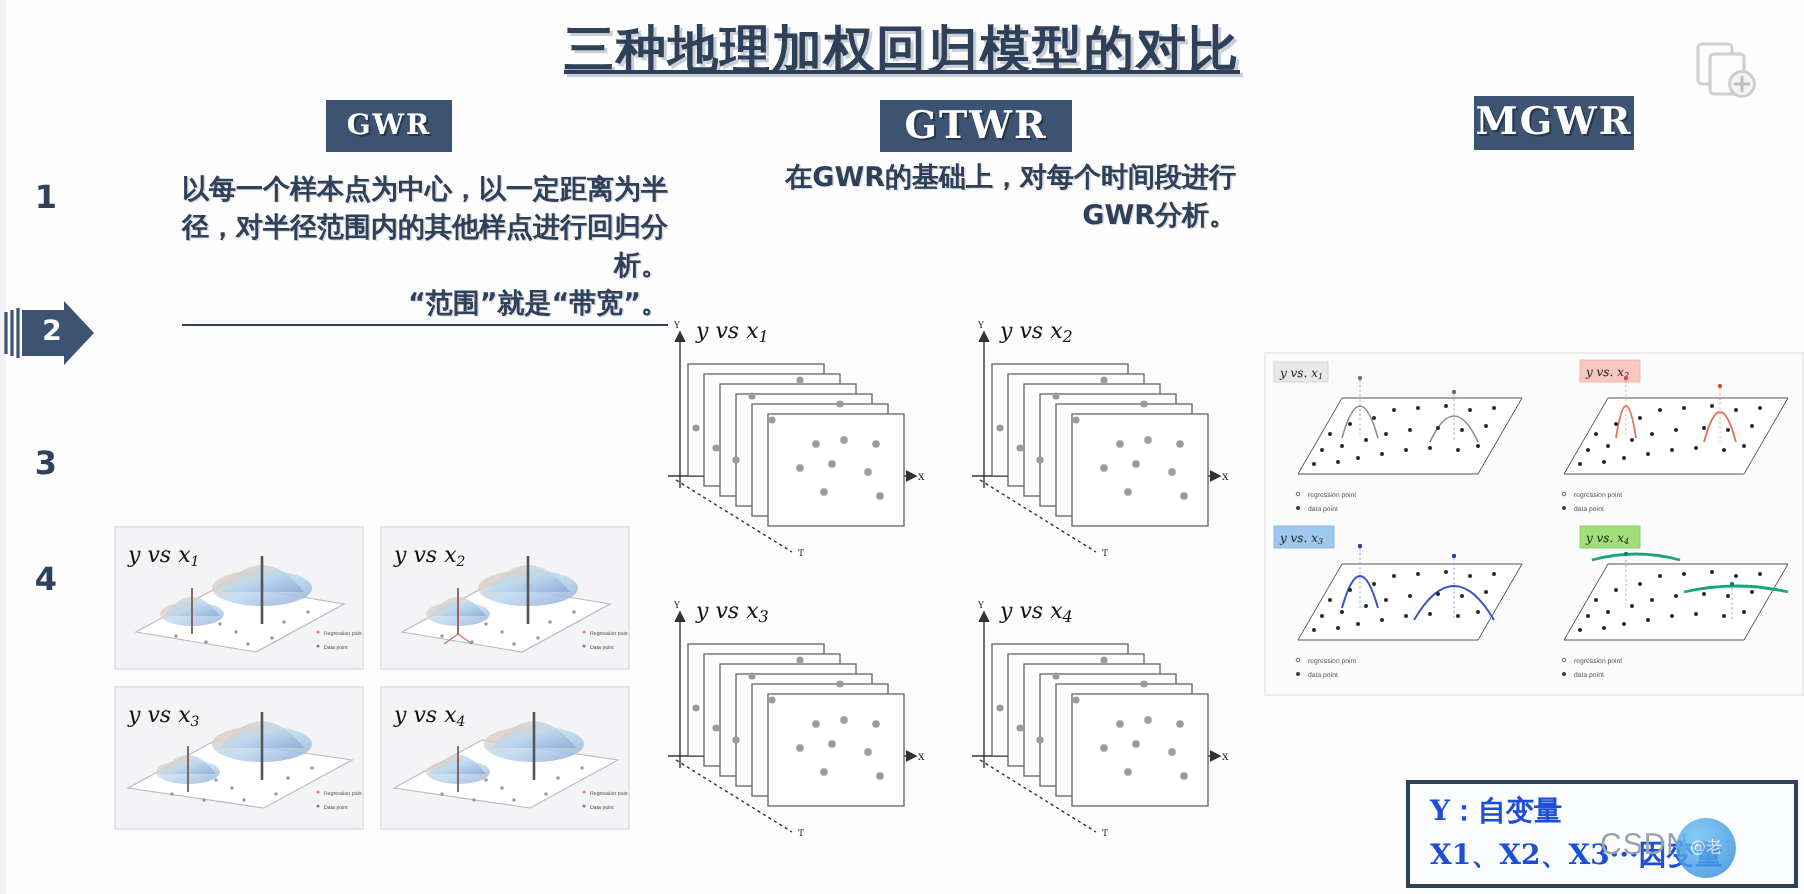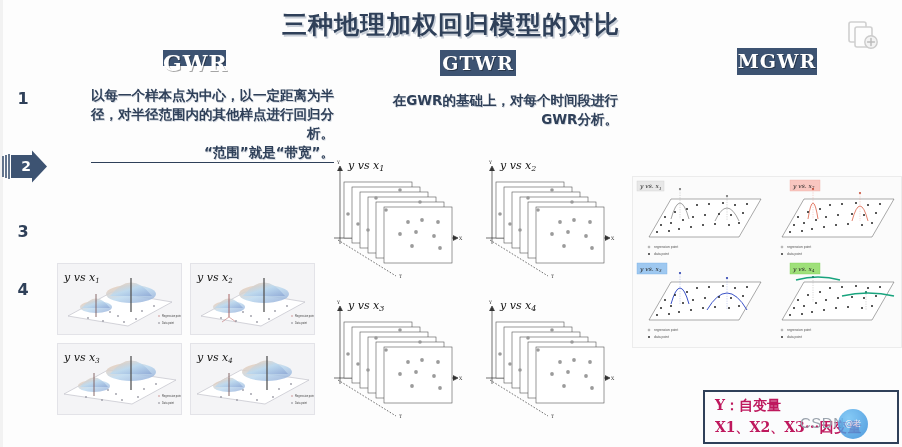--- a/index.html
+++ b/index.html
@@ -11,35 +11,36 @@
   }
   .slide{position:absolute;inset:0;background:#fdfdfd;}
   .left-rule{position:absolute;left:0;top:0;width:3px;height:447px;background:#f2f2f2;}
 
   
   .title{
     position:absolute;left:0;top:8px;width:902px;text-align:center;
     font-family:"DejaVu Sans","Liberation Sans",sans-serif;
     font-size:25px;font-weight:bold;color:#2f4059;letter-spacing:1px;
     text-shadow:1.5px 1.5px 0 #c9cfd8;
+    text-decoration:underline;
   }
 
   
   .copy-icon{position:absolute;right:22px;top:18px;width:34px;height:34px;opacity:.45;}
 
   
   .hdr{
     position:absolute;background:#3d5372;color:#ffffff;
     font-family:"DejaVu Serif","Liberation Serif",serif;
     font-weight:bold;text-align:center;
     letter-spacing:1px;
     text-shadow:1px 1px 0 rgba(0,0,0,.35);
   }
-  #hdr-gwr {left:163px;top:50px;width:63px;height:16px;font-size:22px;line-height:26px;}
-  #hdr-gtwr{left:440px;top:50px;width:76px;height:26px;font-size:19px;line-height:26px;}
+  #hdr-gwr {left:163px;top:50px;width:63px;height:26px;font-size:14px;line-height:26px;}
+  #hdr-gtwr{left:440px;top:50px;width:96px;height:26px;font-size:19px;line-height:26px;}
   #hdr-mgwr{left:737px;top:48px;width:80px;height:27px;font-size:19px;line-height:27px;}
 
   
   .step-num{
     position:absolute;width:26px;text-align:center;
     font-family:"DejaVu Sans","Liberation Sans",sans-serif;
     font-weight:bold;font-size:16px;color:#2f4059;
   }
   #step-1{left:10px;top:89px;}
   #step-3{left:10px;top:222px;}
@@ -56,21 +57,21 @@
     position:absolute;
     font-family:"DejaVu Sans","Liberation Sans",sans-serif;
     font-weight:bold;color:#2f4059;
     font-size:13.5px;line-height:19px;
     text-shadow:.7px .7px 0 #d7dbe2;
     text-align:right;
   }
   #txt-gwr{left:91px;top:86px;width:243px;}
   #txt-gwr .u{border-bottom:1.4px solid #2f4059;display:inline-block;}
   #txt-gwr .indent{display:block;text-indent:14px;}
-  #txt-gtwr{left:368px;top:91px;width:250px;}
+  #txt-gtwr{left:368px;top:80px;width:250px;}
   #txt-mgwr{left:651px;top:88px;width:250px;}
 
   
   .gwr-grid{position:absolute;left:57px;top:263px;width:256px;height:150px;}
   .gwr-cell{position:absolute;width:123px;height:70px;background:#f4f4f6;border:1px solid #e3e3e8;overflow:hidden;}
   .gwr-cell:nth-child(1){left:0;top:0;}
   .gwr-cell:nth-child(2){left:133px;top:0;}
   .gwr-cell:nth-child(3){left:0;top:80px;}
   .gwr-cell:nth-child(4){left:133px;top:80px;}
   .yvs{
@@ -99,21 +100,21 @@
   .mg-tag{font-family:"DejaVu Serif",serif;font-style:italic;font-size:6px;fill:#222;}
   .mg-leg{font-family:"Liberation Sans",sans-serif;font-size:3.4px;fill:#555;}
 
   
   .legend-box{
     position:absolute;left:703px;top:390px;width:192px;height:50px;
     background:#fbfcfd;border:2.5px solid #2f4059;
   }
   .legend-box .line{
     font-family:"DejaVu Serif","Liberation Serif",serif;
-    font-weight:bold;font-size:14px;color:#be185d;
+    font-weight:bold;font-size:14px;color:#1d4ed8;
     margin:4px 0 0 10px;white-space:nowrap;
   }
   .legend-box .line:first-child{margin-top:5px;}
 
   
   .wm{
     position:absolute;left:800px;top:414px;
     font-family:"Liberation Sans",sans-serif;font-size:15px;color:#9aa3ad;
     letter-spacing:.5px;
   }

